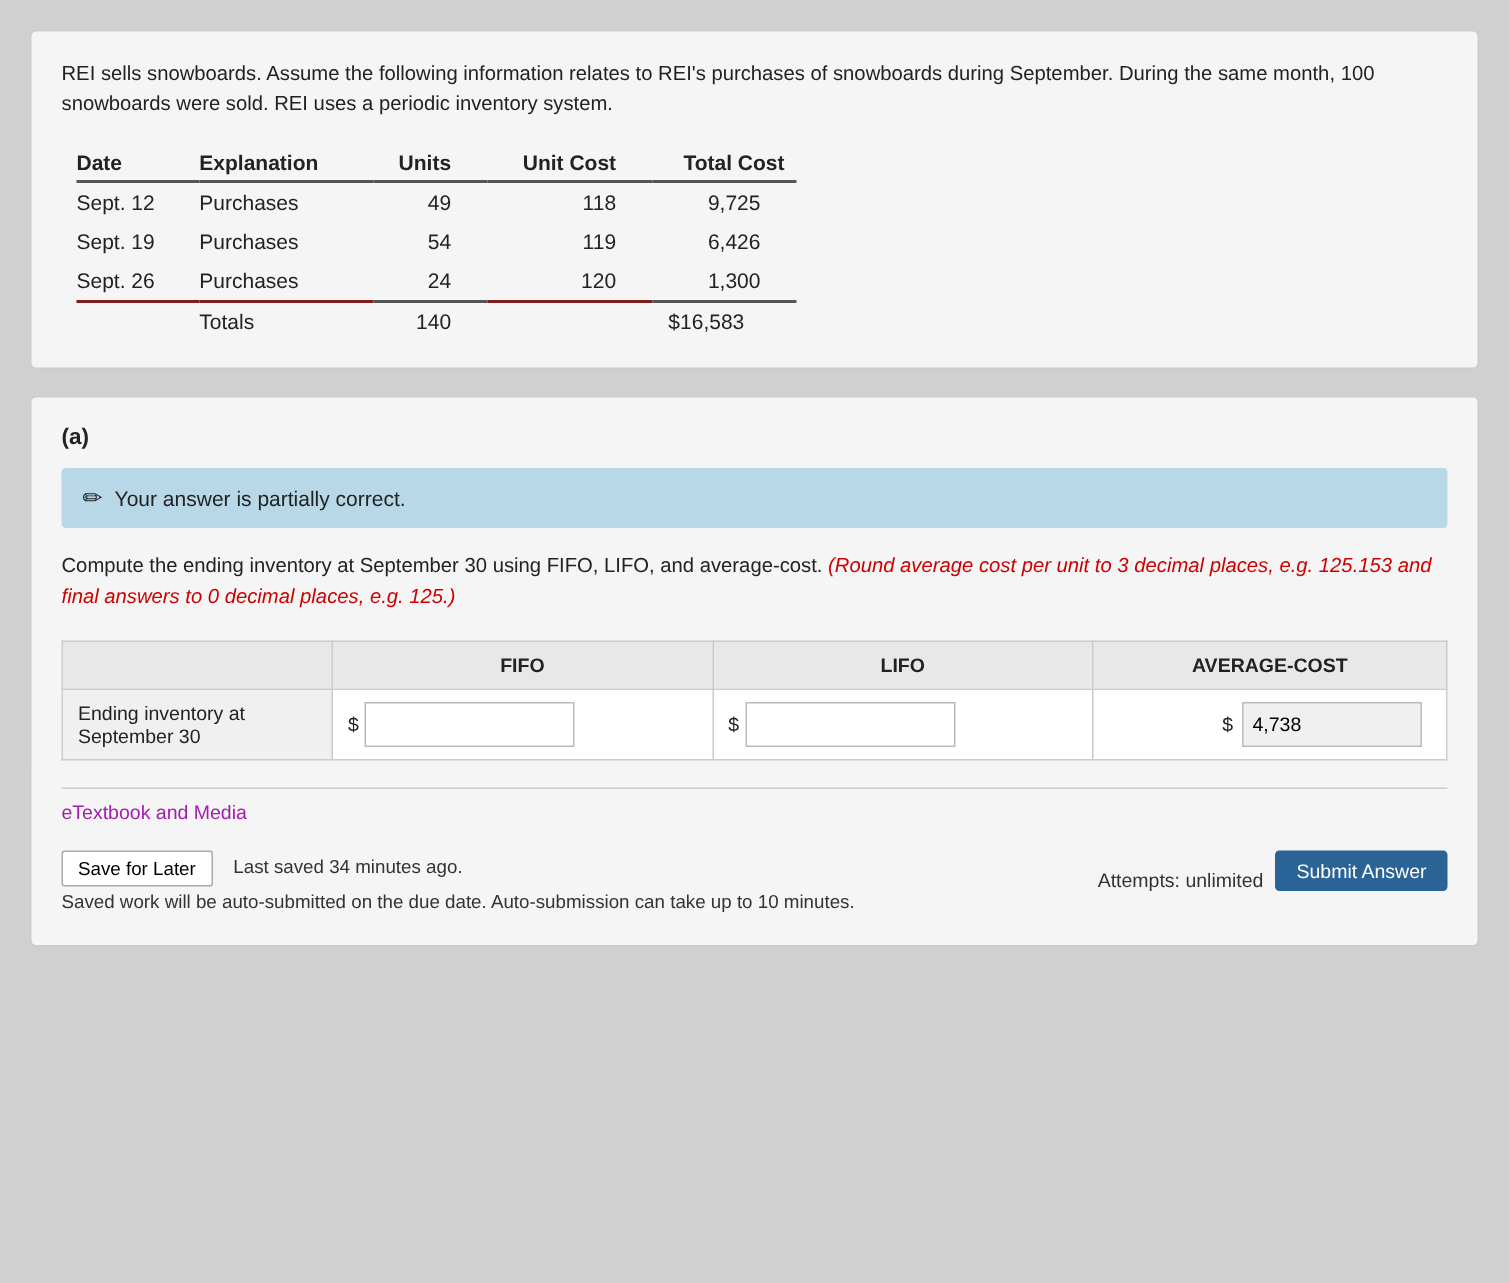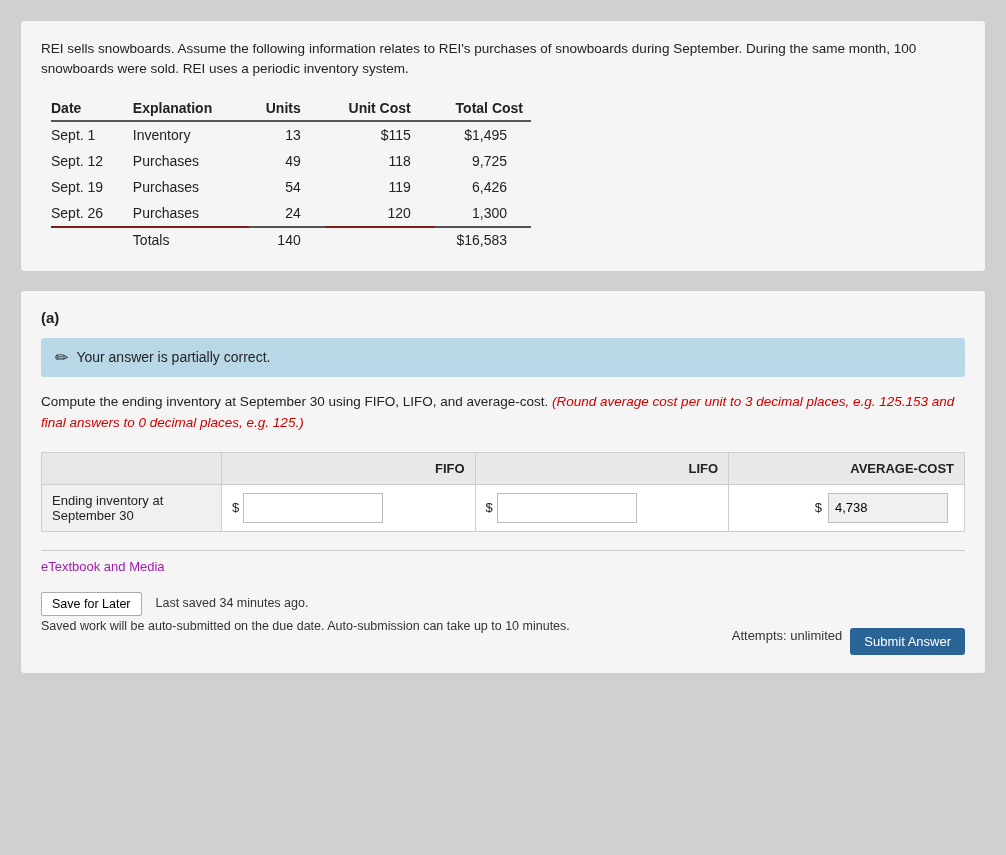--- a/index.html
+++ b/index.html
@@ -73,21 +73,21 @@
       color: #c00;
       font-style: italic;
     }
     .answer-table {
       width: 100%;
       border-collapse: collapse;
       margin-bottom: 18px;
     }
     .answer-table th {
       background: #e8e8e8;
-      text-align: right;
+      text-align: center;
       padding: 8px 10px;
       font-size: 13px;
       font-weight: bold;
       border: 1px solid #ccc;
     }
     .answer-table td {
       padding: 8px 10px;
       font-size: 13px;
       border: 1px solid #ccc;
       vertical-align: middle;
@@ -164,24 +164,23 @@
       background: #2a6496;
       color: #fff;
       border: none;
       padding: 6px 14px;
       font-size: 13px;
       cursor: pointer;
       border-radius: 3px;
     }
     .footer-right {
       display: flex;
-      align-items: flex-start;
+      align-items: flex-end;
       gap: 8px;
       font-size: 13px;
-      margin-top: 36px;
     }
     .attempts-text {
       font-size: 13px;
       color: #333;
     }
     .col-header-row th:first-child {
       background: #e8e8e8;
       text-align: left;
     }
   </style>
@@ -195,27 +194,20 @@
     <thead>
       <tr>
         <th>Date</th>
         <th>Explanation</th>
         <th style="text-align:right;padding-right:24px;">Units</th>
         <th style="text-align:right;padding-right:24px;">Unit Cost</th>
         <th style="text-align:right;padding-right:8px;">Total Cost</th>
       </tr>
     </thead>
     <tbody id="inventory-tbody">
-    <tr>
-      <td>Sept. 1</td>
-      <td>Inventory</td>
-      <td class="num">13</td>
-      <td class="num">$115</td>
-      <td class="num">$1,495</td>
-    </tr>
         <tr>
       <td>Sept. 12</td>
       <td>Purchases</td>
       <td class="num">49</td>
       <td class="num">118</td>
       <td class="num">9,725</td>
     </tr>
         <tr>
       <td>Sept. 19</td>
       <td>Purchases</td>
@@ -228,21 +220,21 @@
       <td>Purchases</td>
       <td class="num">24</td>
       <td class="num">120</td>
       <td class="num">1,300</td>
     </tr>
         <tr class="totals-row">
     <td></td>
     <td>Totals</td>
     <td class="num" style="border-top:2px solid #555;">140</td>
     <td></td>
-    <td class="num" style="border-top:2px solid #555;">$16,583</td>
+    <td class="num" style="border-top:2px solid #555;text-align:center;">$16,583</td>
   </tr>
       </tbody>
   </table>
 </div>
 
 <div class="outer-card">
   <div class="section-label">(a)</div>
 
   <div class="partial-correct-banner">
     <span class="pencil-icon">✏</span>

